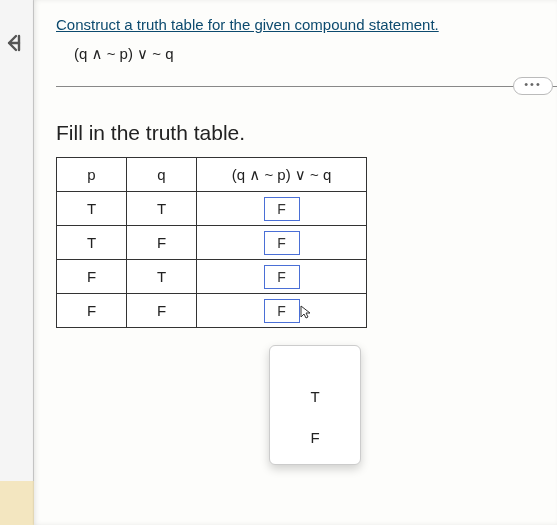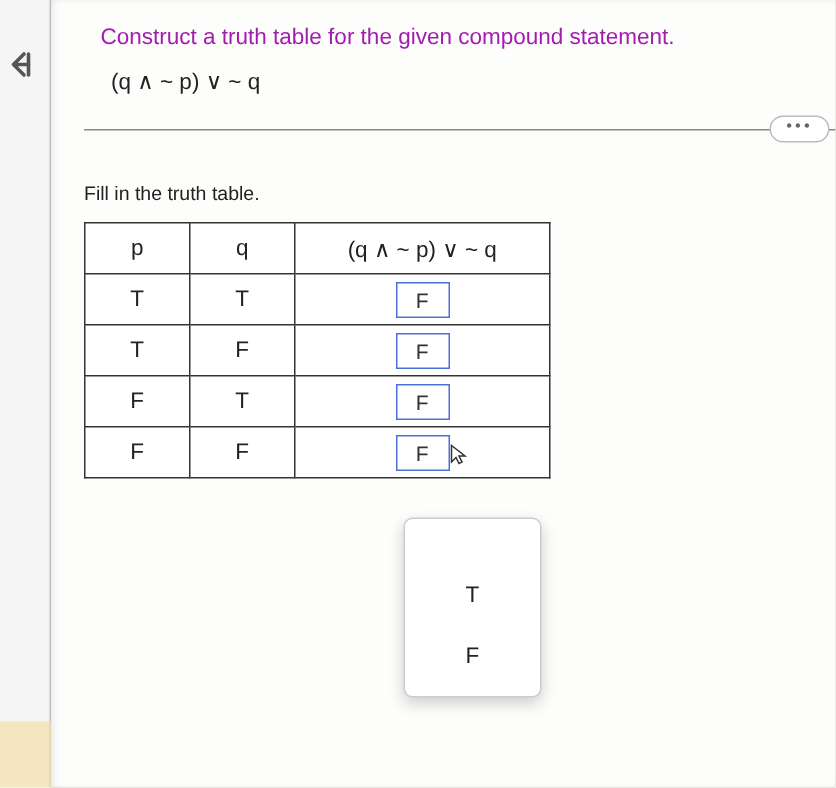--- a/index.html
+++ b/index.html
@@ -35,22 +35,23 @@
   .page {
     position: absolute;
     left: 34px; top: 0;
     right: 0; bottom: 0;
     background: #fdfdfb;
     padding: 16px 22px 10px 22px;
     box-shadow: inset 2px 0 6px -2px rgba(0,0,0,0.15), 0 0 2px rgba(0,0,0,0.2);
   }
   .instruction {
     font-size: 15px;
-    color: #a21caf;
-    margin: 0 0 12px 11px;
+    color: #0c4a6e;
+    margin: 0 0 12px 0;
+    text-decoration: underline;
   }
   .expression {
     font-size: 15px;
     color: #222;
     margin: 0 0 14px 18px;
     font-family: Arial, sans-serif;
   }
   .divider-row {
     position: relative;
     height: 18px;
@@ -69,21 +70,21 @@
     background: #fff;
     border: 1px solid #bbb;
     border-radius: 10px;
     width: 40px; height: 18px;
     display: flex; align-items: center; justify-content: center;
     font-size: 11px; color: #666;
     letter-spacing: 2px;
     padding-bottom: 4px;
   }
   .fill-label {
-    font-size: 13px;
+    font-size: 21px;
     color: #222;
     margin-bottom: 12px;
   }
   table.truth {
     border-collapse: collapse;
     background: #fff;
   }
   table.truth th, table.truth td {
     border: 1.5px solid #333;
     text-align: center;

